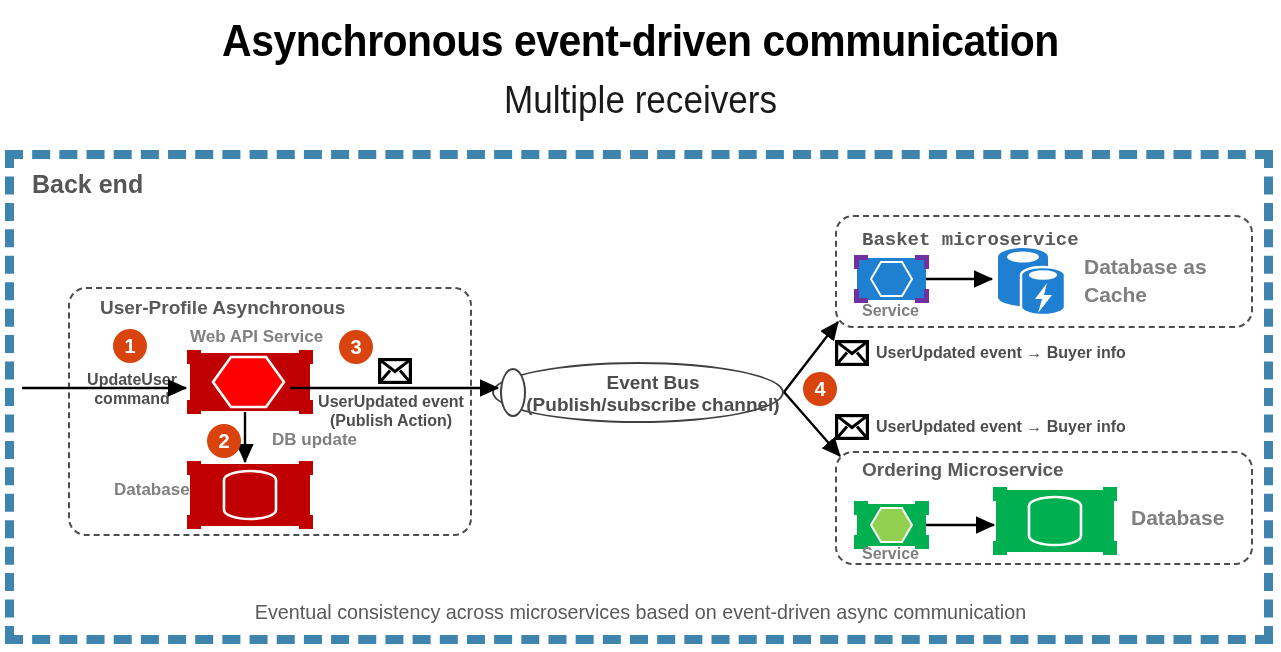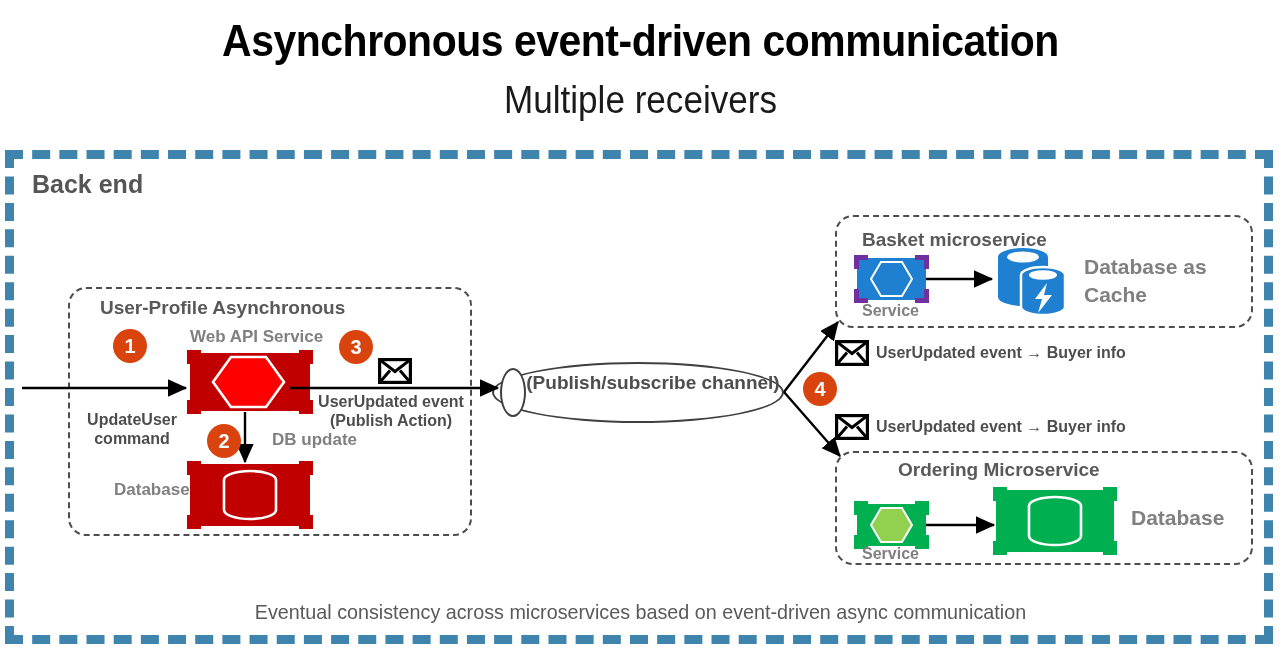--- a/index.html
+++ b/index.html
@@ -126,21 +126,21 @@
   <line x1="926" y1="279" x2="992" y2="279" stroke="#000" stroke-width="2.4" marker-end="url(#ah)"></line>
 
   <line x1="926" y1="525" x2="994" y2="525" stroke="#000" stroke-width="2.4" marker-end="url(#ah)"></line>
 </svg>
 
 <div class="abs msbox" style="left:68px;top:287px;width:404px;height:249px;"></div>
 <div class="abs mslabel" style="left:100px;top:297px;">User-Profile Asynchronous</div>
 
 <div class="abs badge" style="left:113px;top:329px;">1</div>
 
-<div class="abs boldlabel" style="left:72px;top:370px;width:120px;margin-top:40px;">
+<div class="abs boldlabel" style="left:72px;top:370px;width:120px;">
   <div>UpdateUser</div>
   <div>command</div>
 </div>
 
 <div class="abs caption" style="left:190px;top:327px;">Web API Service</div>
 
 <div class="abs blk" style="left:190px;top:353px;width:120px;height:58px;background:#C00000;">
   <svg width="120" height="58" viewBox="0 0 120 58">
     <polygon points="41,4 76,4 94,29 76,54 41,54 23,29" fill="#FF0000" stroke="#ffffff" stroke-width="2.6"></polygon>
   </svg>
@@ -182,20 +182,21 @@
     <span class="brk tl" style="border-color:#C00000"></span>
     <span class="brk tr" style="border-color:#C00000"></span>
     <span class="brk bl" style="border-color:#C00000"></span>
     <span class="brk br" style="border-color:#C00000"></span>
   </div>
 </div>
 
 <div class="abs" id="eventbus">
   <div id="eventbus-cap"></div>
   <div id="eventbus-text">
+    <div>Event Bus</div>
     <div>(Publish/subscribe channel)</div>
   </div>
 </div>
 
 <div class="abs badge" style="left:803px;top:372px;">4</div>
 
 <div class="abs env" style="left:835px;top:340px;">
   <svg width="34" height="26" viewBox="0 0 34 26">
     <rect x="1.6" y="1.6" width="30.8" height="22.8" fill="#ffffff" stroke="#000" stroke-width="3.2"></rect>
     <path d="M1.6,1.6 L17,13.5 L32.4,1.6" fill="none" stroke="#000" stroke-width="3"></path>
@@ -207,21 +208,21 @@
 <div class="abs env" style="left:835px;top:414px;">
   <svg width="34" height="26" viewBox="0 0 34 26">
     <rect x="1.6" y="1.6" width="30.8" height="22.8" fill="#ffffff" stroke="#000" stroke-width="3.2"></rect>
     <path d="M1.6,1.6 L17,13.5 L32.4,1.6" fill="none" stroke="#000" stroke-width="3"></path>
     <path d="M1.6,24.4 L12,12.6 M32.4,24.4 L22,12.6" fill="none" stroke="#000" stroke-width="3"></path>
   </svg>
 </div>
 <div class="abs boldlabel" style="left:876px;top:417px;width:300px;text-align:left;">UserUpdated event → Buyer info</div>
 
 <div class="abs msbox" style="left:835px;top:215px;width:418px;height:113px;"></div>
-<div class="abs mslabel" style="left:862px;top:229px;">Basket microservice</div>
+<div class="abs mslabel" style="left:862px;top:229px;font-family:Liberation Mono, monospace;">Basket microservice</div>
 
 <div class="abs blk" style="left:857px;top:258px;width:69px;height:42px;background:#1F7FD0;">
   <svg width="69" height="42" viewBox="0 0 69 42">
     <polygon points="24,4 45,4 55,21 45,38 24,38 14,21" fill="#1F7FD0" stroke="#ffffff" stroke-width="2"></polygon>
   </svg>
   <div class="brackets">
     <span class="brk tl" style="border-color:#7030A0"></span>
     <span class="brk tr" style="border-color:#7030A0"></span>
     <span class="brk bl" style="border-color:#7030A0"></span>
     <span class="brk br" style="border-color:#7030A0"></span>
@@ -239,21 +240,21 @@
     <ellipse cx="49" cy="28" rx="14" ry="4.8" fill="#ffffff"></ellipse>
     <polygon points="53,36 41,52 48,52 44,66 58,48 50,48" fill="#ffffff"></polygon>
   </svg>
 </div>
 <div class="abs caption" style="left:1084px;top:253px;font-size:21px;line-height:28px;">
   <div>Database as</div>
   <div>Cache</div>
 </div>
 
 <div class="abs msbox" style="left:835px;top:451px;width:418px;height:114px;"></div>
-<div class="abs mslabel" style="left:862px;top:459px;margin-left:36px;">Ordering Microservice</div>
+<div class="abs mslabel" style="left:862px;top:459px;">Ordering Microservice</div>
 
 <div class="abs blk" style="left:857px;top:504px;width:69px;height:42px;background:#00B050;">
   <svg width="69" height="42" viewBox="0 0 69 42">
     <polygon points="24,4 45,4 55,21 45,38 24,38 14,21" fill="#92D050" stroke="#ffffff" stroke-width="2"></polygon>
   </svg>
   <div class="brackets">
     <span class="brk tl" style="border-color:#00B050"></span>
     <span class="brk tr" style="border-color:#00B050"></span>
     <span class="brk bl" style="border-color:#00B050"></span>
     <span class="brk br" style="border-color:#00B050"></span>

